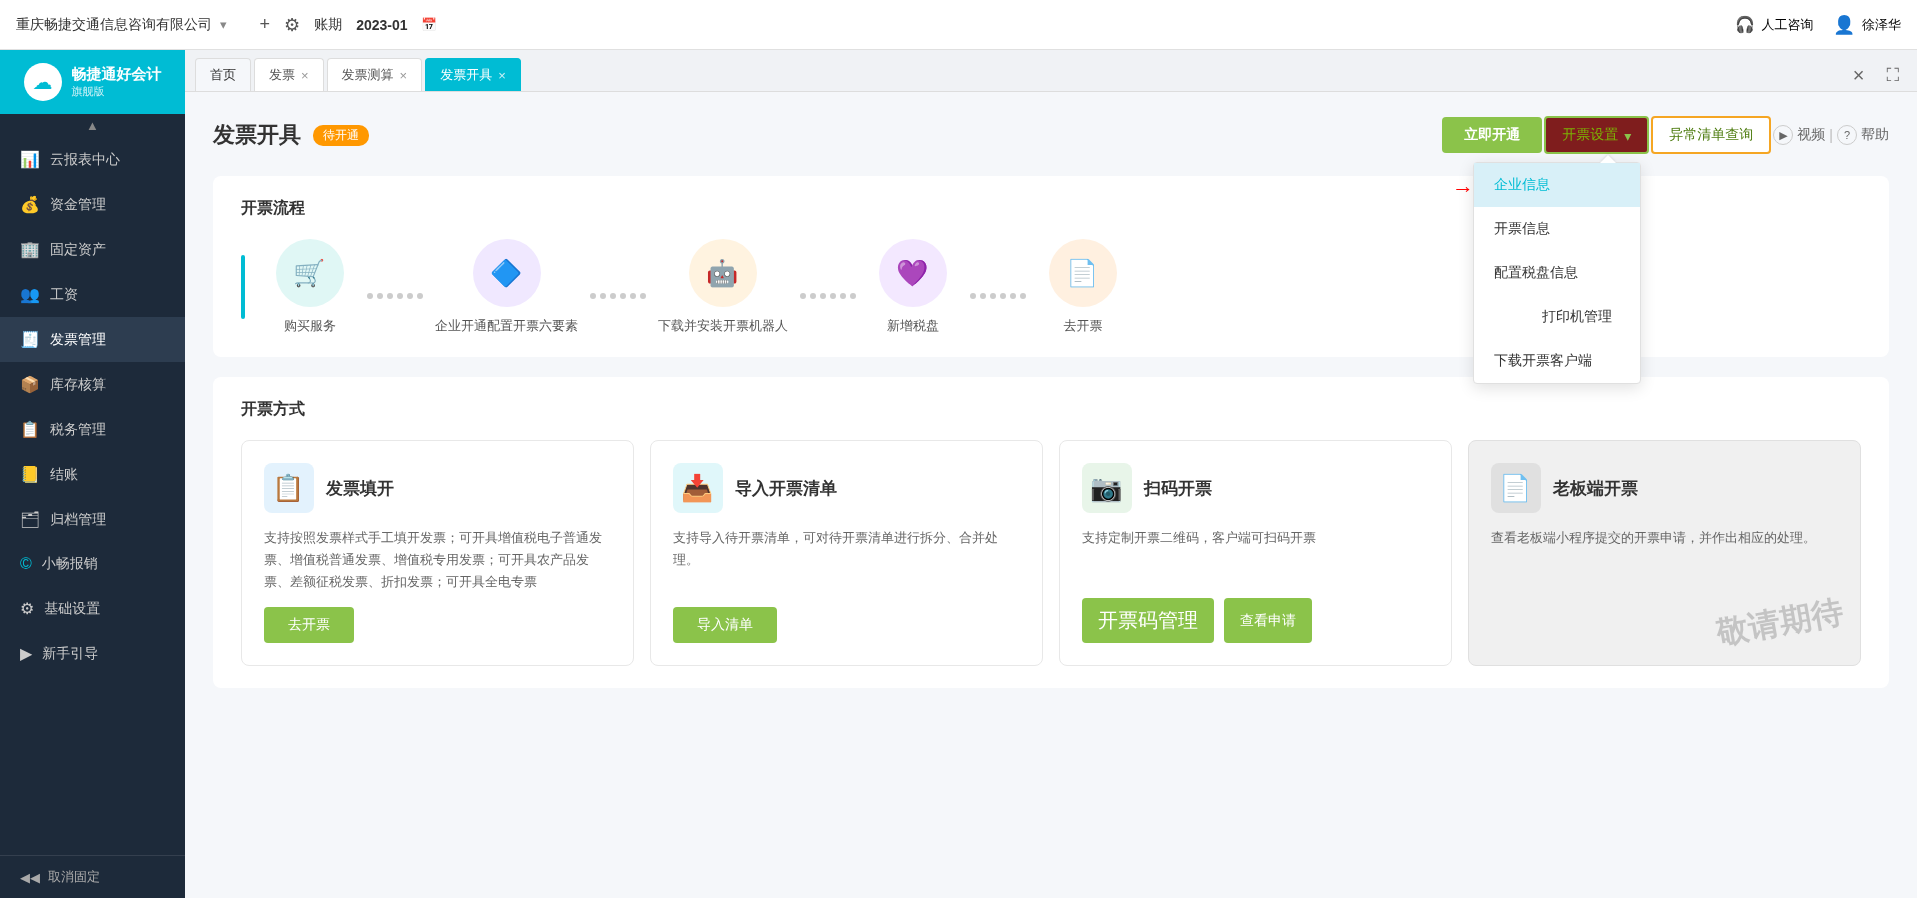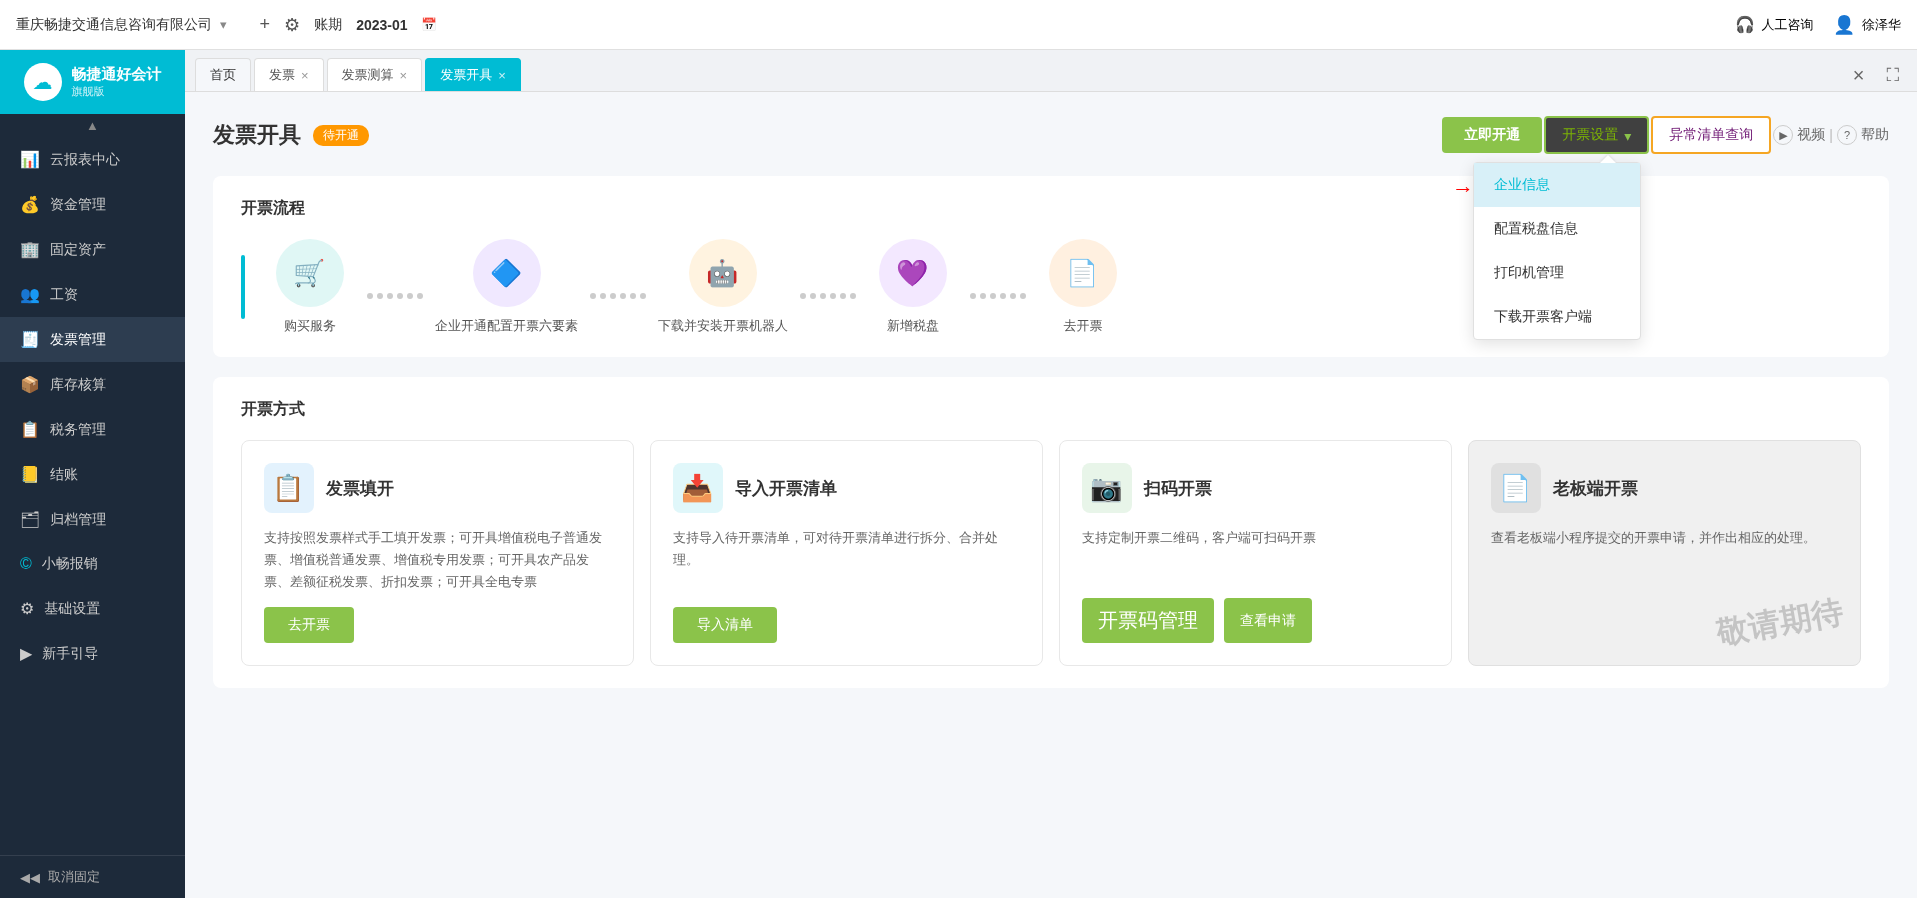--- a/index.html
+++ b/index.html
@@ -133,45 +133,48 @@
 
     <div style="flex:1; overflow-y:auto; padding:24px 28px; background:#f5f7fa; position:relative;">
 
       <div style="display:flex; align-items:center; justify-content:space-between; margin-bottom:22px;">
         <div style="display:flex; align-items:center; gap:12px;">
           <span style="font-size:22px; font-weight:bold; color:#333;">发票开具</span>
           <span style="background:#ff9800; color:#fff; font-size:12px; padding:2px 10px; border-radius:10px;">待开通</span>
         </div>
         <div style="display:flex; align-items:center; gap:2px; position:relative;">
           <button style="background:#8bc34a; color:#fff; border:none; padding:9px 22px; border-radius:4px; cursor:pointer; font-size:14px; font-weight:bold;">立即开通</button>
-          <button style="background:#404040; color:#7cb305; border:2px solid #8bc34a; padding:8px 16px; border-radius:4px; cursor:pointer; font-size:14px; display:flex; align-items:flex-end; gap:6px;">
+          <button style="background:#7f1d1d; color:#7cb305; border:2px solid #8bc34a; padding:8px 16px; border-radius:4px; cursor:pointer; font-size:14px; display:flex; align-items:flex-end; gap:6px;">
             <span>开票设置</span>
             <span style="color:#8bc34a;">▾</span>
           </button>
-          <button style="background:#fff; color:#701a75; border:2px solid #f5a623; padding:8px 16px; border-radius:4px; cursor:pointer; font-size:14px;">异常清单查询</button>
+          <button style="background:#fff; color:#4d7c0f; border:2px solid #f5a623; padding:8px 16px; border-radius:4px; cursor:pointer; font-size:14px;">异常清单查询</button>
           <div style="display:flex; align-items:center; gap:4px; cursor:pointer; color:#666; font-size:14px;">
             <span style="border:1px solid #ccc; border-radius:50%; width:20px; height:20px; display:inline-flex; align-items:center; justify-content:center; font-size:11px;">▶</span>
             <span>视频</span>
             <span style="color:#bbb;">|</span>
             <span style="border:1px solid #ccc; border-radius:50%; width:20px; height:20px; display:inline-flex; align-items:center; justify-content:center; font-size:11px;">?</span>
             <span>帮助</span>
           </div>
 
           <div style="position:absolute; top:46px; right:248px; background:#fff; border:1px solid #e0e0e0; border-radius:4px; box-shadow:0 4px 16px rgba(0,0,0,0.12); z-index:999; min-width:168px;">
 
             <div style="position:absolute; top:-8px; right:24px; width:0; height:0; border-left:8px solid transparent; border-right:8px solid transparent; border-bottom:8px solid #fff; filter:drop-shadow(0 -1px 1px rgba(0,0,0,0.1));"></div>
             <div style="position:relative; background:#d8f0f8; padding:13px 20px; cursor:pointer; font-size:14px; color:#00bcd4; display:flex; align-items:center; gap:8px;">
 
               <span style="position:absolute; left:-22px; top:10px; color:red; font-size:22px; font-weight:bold;">→</span>
               <span>企业信息</span>
             </div>
             <div style="padding:13px 20px; cursor:pointer; font-size:14px; color:#333;">
+              <span>开票信息</span>
+            </div>
+            <div style="padding:13px 20px; cursor:pointer; font-size:14px; color:#333;">
               <span>配置税盘信息</span>
             </div>
-            <div style="padding:13px 20px; cursor:pointer; font-size:14px; color:#333;">
+            <div style="padding:13px 20px; cursor:pointer; font-size:14px; color:#333;margin-left:48px;">
               <span>打印机管理</span>
             </div>
             <div style="padding:13px 20px; cursor:pointer; font-size:14px; color:#333;">
               <span>下载开票客户端</span>
             </div>
           </div>
         </div>
       </div>
 
       <div style="background:#fff; border-radius:8px; padding:22px 28px; margin-bottom:20px;">

